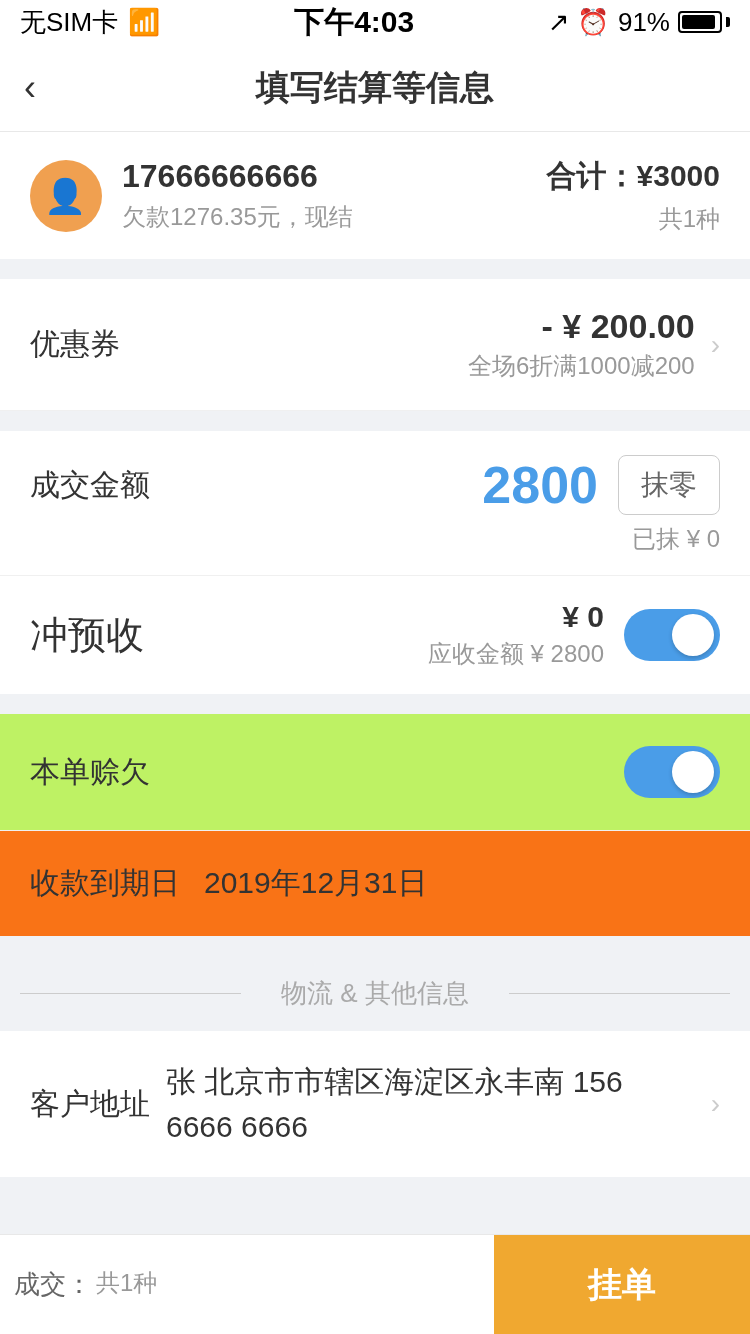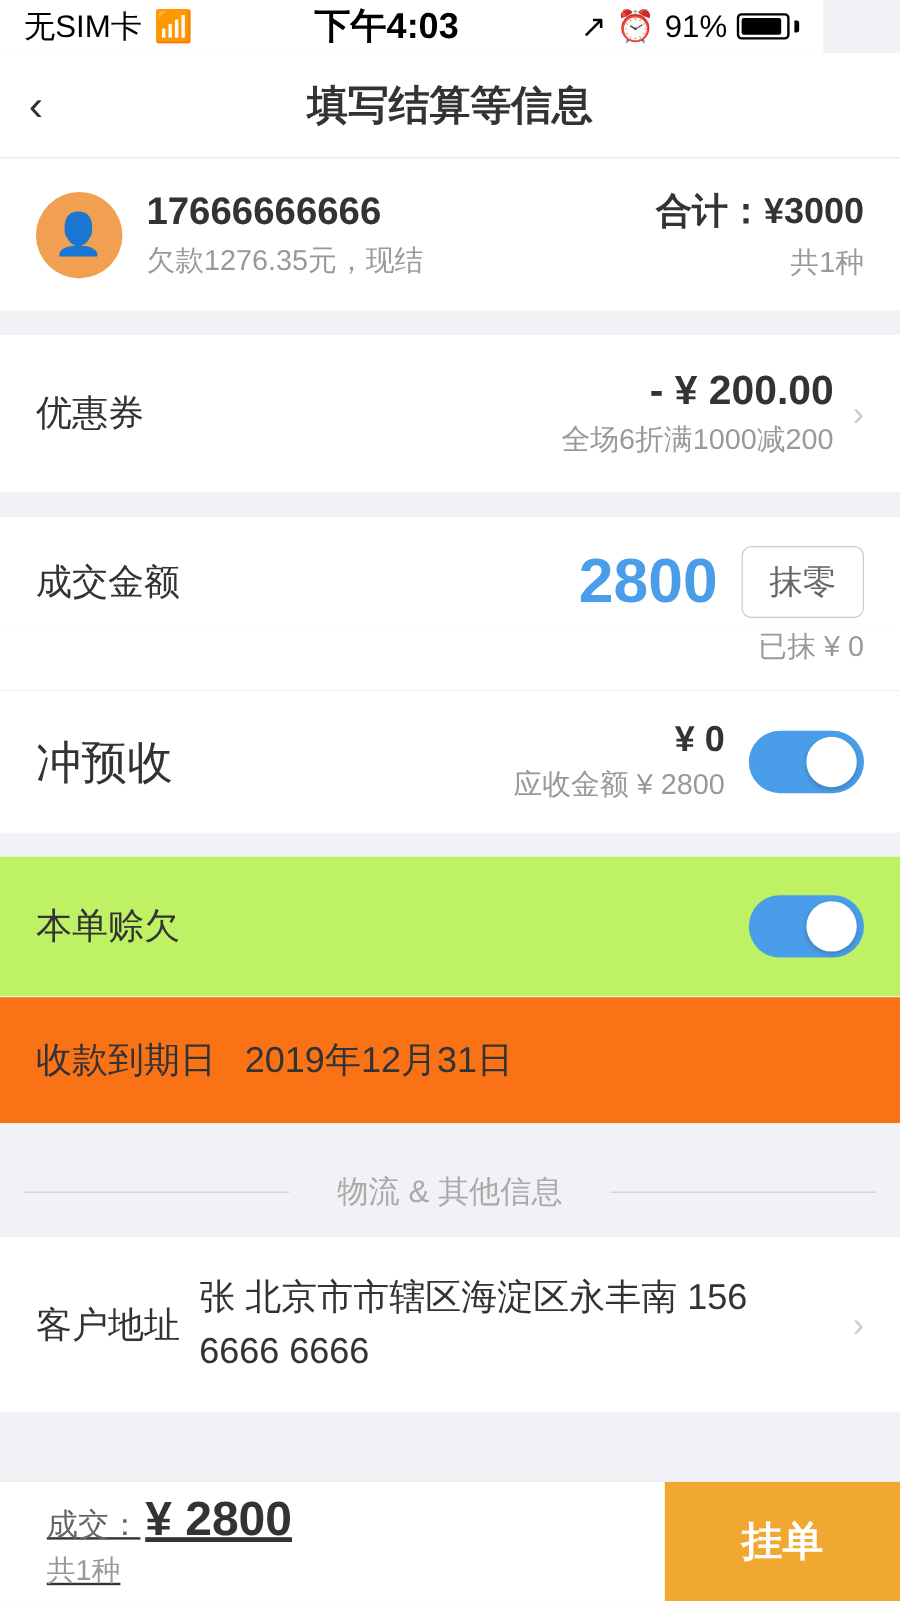--- a/index.html
+++ b/index.html
@@ -9,21 +9,21 @@
       min-height: 1334px;
       background: #f0f2f5;
       font-family: -apple-system, 'PingFang SC', 'Helvetica Neue', sans-serif;
       font-size: 28px;
       color: #333;
       position: relative;
     }
 
     
     .status-bar {
-      width: 686px;
+      width: 750px;
       height: 44px;
       background: #fff;
       display: flex;
       align-items: center;
       justify-content: space-between;
       padding: 0 20px;
       font-size: 26px;
       color: #000;
     }
     .status-left { display: flex; align-items: center; gap: 10px; }
@@ -227,31 +227,30 @@
       bottom: 0;
       width: 750px;
       height: 100px;
       display: flex;
       align-items: center;
       background: #fff;
       border-top: 1px solid #e8e8e8;
     }
     .bottom-left {
       flex: 1;
-      padding: 0 39px;
-      display: flex;
-      flex-direction: column;
+      padding: 0 14px;
+      display: flex;
+      flex-direction: row;
       gap: 4px;
-      text-decoration: underline;
     }
     .bottom-deal { font-size: 26px; color: #666; }
     .bottom-amount { font-size: 40px; font-weight: 700; color: #333; }
     .bottom-count { font-size: 24px; color: #999; }
     .btn-pending {
-      width: 196px; height: 100px;
+      width: 256px; height: 100px;
       background: #f0a830;
       color: #fff;
       font-size: 34px;
       font-weight: 600;
       display: flex; align-items: center; justify-content: center;
       cursor: pointer;
     }
     .btn-save {
       width: 220px; height: 100px;
       background: #4a9de8;
@@ -379,18 +378,17 @@
   <span class="address-value">张 北京市市辖区海淀区永丰南 156 6666 6666</span>
   <span class="chevron-icon">›</span>
 </div>
 
 <div class="gray-area"></div>
 
 <div class="bottom-bar">
   <div class="bottom-left">
     <div style="display:flex; align-items:baseline; gap:4px;">
       <span class="bottom-deal">成交：</span>
-      <span class="bottom-amount">¥ 2800</span>
     </div>
     <span class="bottom-count">共1种</span>
   </div>
   <div class="btn-pending">挂单</div>
 </div>
 
 </body></html>

